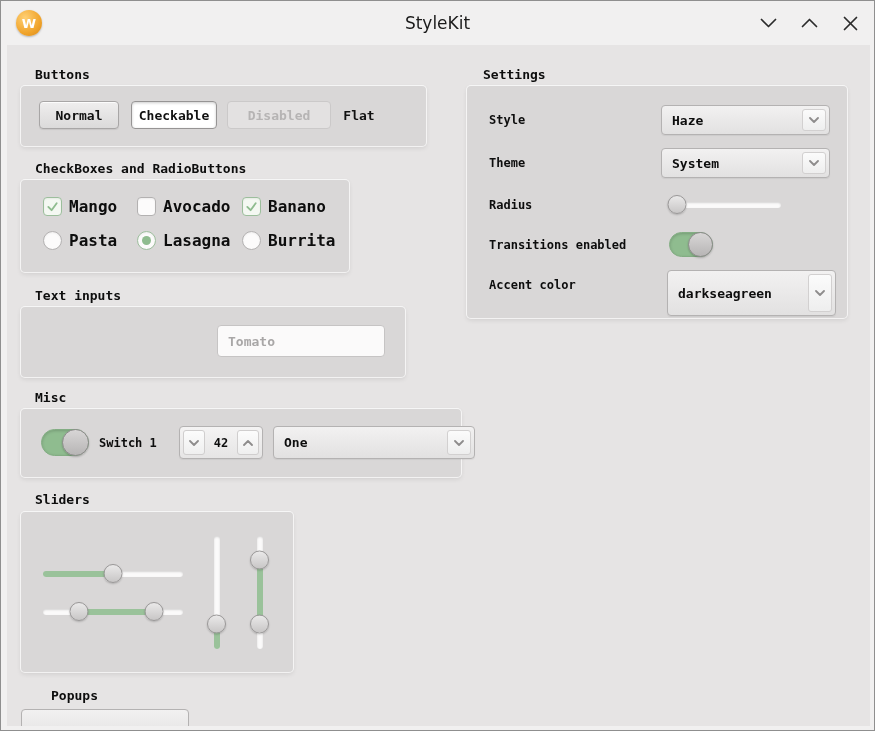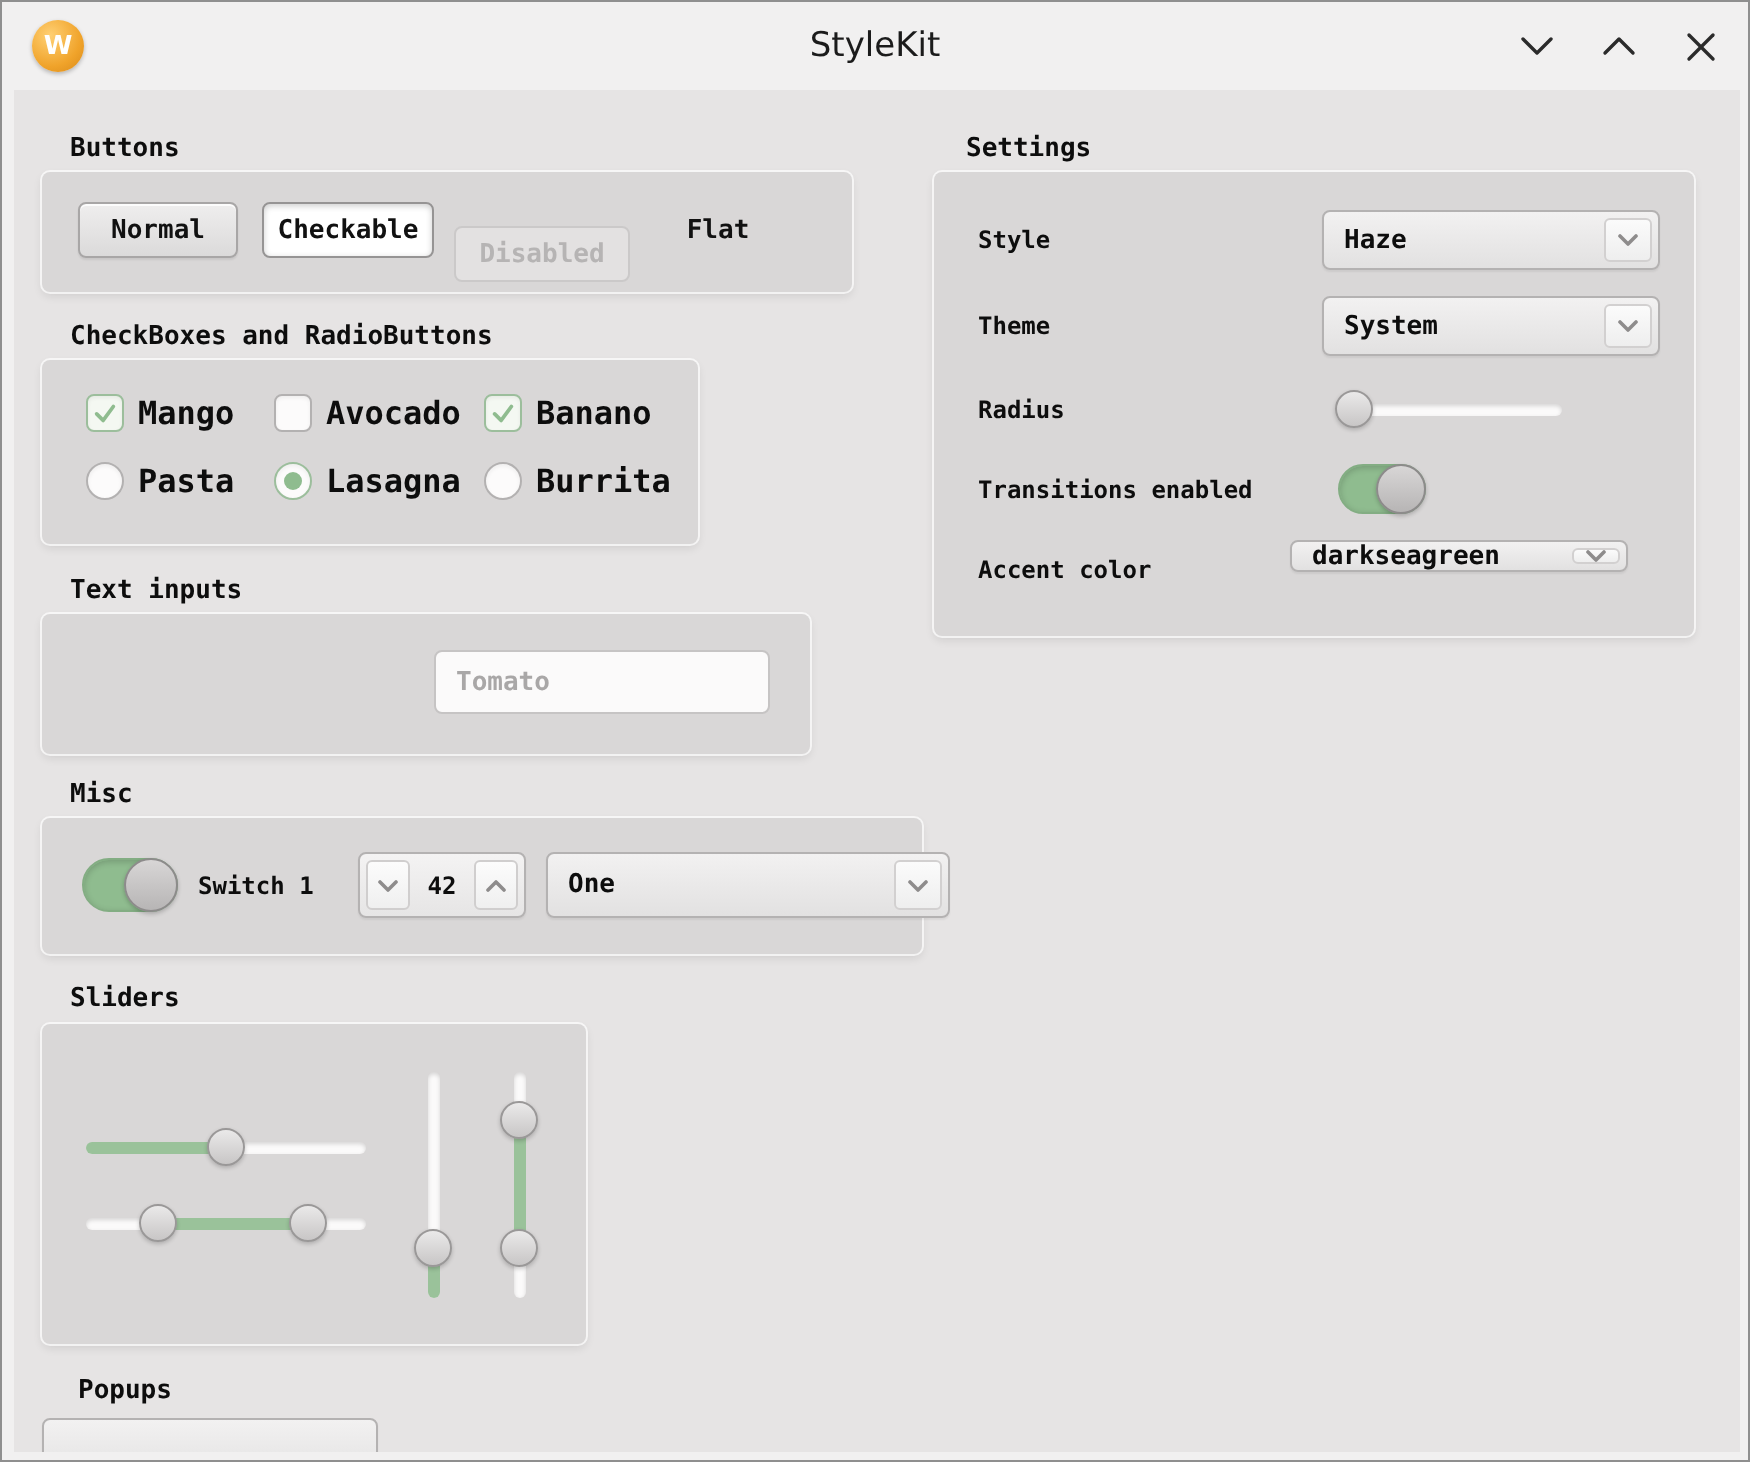--- a/index.html
+++ b/index.html
@@ -126,21 +126,21 @@
         </svg>
     </div>
   </div>
 
   <div class="content">
 
     <div class="sec-label" style="left:28px;top:22px">Buttons</div>
     <div class="group" style="left:14px;top:41px;width:405px;height:60px">
       <button class="btn" style="left:18px;top:15px;width:80px">Normal</button>
       <button class="btn checked" style="left:110px;top:15px;width:86px">Checkable</button>
-      <button class="btn disabled" style="left:206px;top:27px;width:88px">Disabled</button>
+      <button class="btn disabled" style="left:206px;top:15px;width:104px">Disabled</button>
       <button class="btn flat" style="left:302px;top:15px;width:72px">Flat</button>
     </div>
 
     <div class="sec-label" style="left:28px;top:116px">CheckBoxes and RadioButtons</div>
     <div class="group" style="left:14px;top:135px;width:328px;height:92px">
       <label class="check-item" style="left:22px;top:17px">
         <span class="checkbox checked">
             <svg width="13" height="13" viewBox="0 0 14 14">
               <polyline points="2.5,7.5 6,11 11.5,3.5"></polyline>
             </svg>
@@ -226,21 +226,21 @@
         <span class="handle" style="top:78%"></span>
       </div>
       <div class="vslider" style="left:229px;top:24px;height:113px">
         <span class="track"></span>
         <span class="fill" style="top:21%;height:57%"></span>
         <span class="handle" style="top:21%"></span>
         <span class="handle" style="top:78%"></span>
       </div>
     </div>
 
-    <div class="sec-label" style="left:32px;top:643px">Popups</div>
+    <div class="sec-label" style="left:44px;top:643px">Popups</div>
     <div class="combo" style="left:14px;top:664px;width:168px;height:32px"></div>
 
     <div class="sec-label" style="left:476px;top:22px">Settings</div>
     <div class="group" style="left:460px;top:41px;width:380px;height:232px">
 
       <span class="form-label" style="left:22px;top:27px">Style</span>
       <div class="combo" style="left:194px;top:19px;width:169px;height:30px">
         <span class="combo-label">Haze</span>
         <span class="combo-arrow">
             <svg class="chev" width="10" height="6" viewBox="0 0 10 6">
@@ -265,21 +265,21 @@
         <span class="fill" style="left:0;width:7%"></span>
         <span class="handle" style="left:7%"></span>
       </div>
 
       <span class="form-label" style="left:22px;top:152px">Transitions enabled</span>
       <div class="switch" style="left:202px;top:146px;width:44px;height:25px">
         <span class="knob"></span>
       </div>
 
       <span class="form-label" style="left:22px;top:192px">Accent color</span>
-      <div class="combo" style="left:178px;top:184px;width:169px;height:16px">
+      <div class="combo" style="left:200px;top:184px;width:169px;height:46px">
         <span class="combo-label">darkseagreen</span>
         <span class="combo-arrow">
             <svg class="chev" width="10" height="6" viewBox="0 0 10 6">
               <polyline points="1,1 5,5 9,1"></polyline>
             </svg>
           </span>
       </div>
 
     </div>
 

